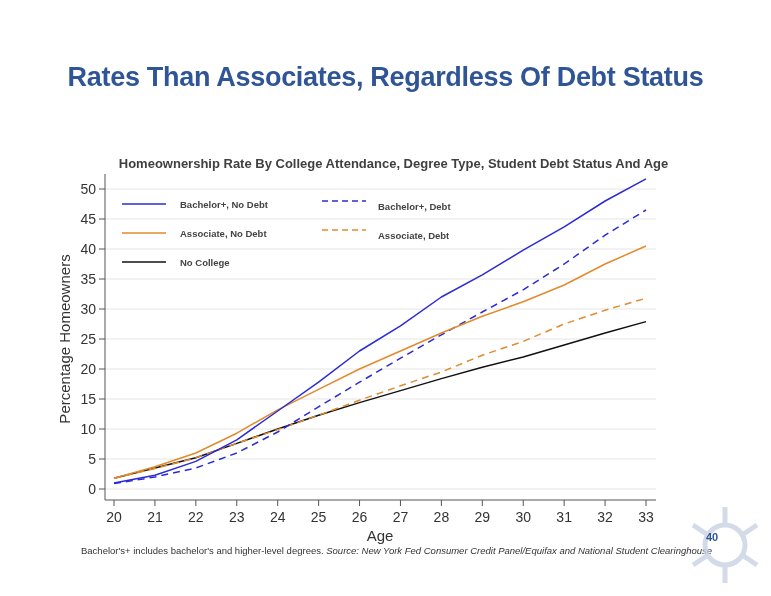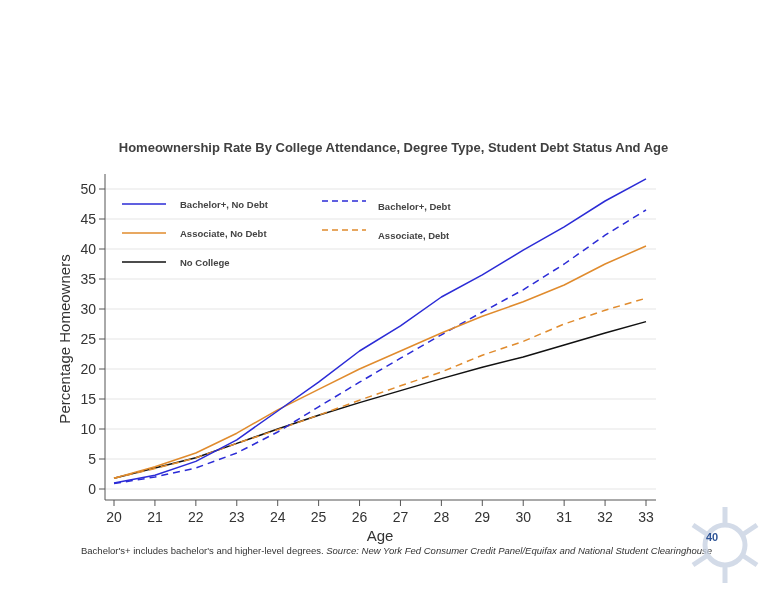--- a/index.html
+++ b/index.html
@@ -4,40 +4,41 @@
   <style>
     html, body { margin: 0; padding: 0; background: #ffffff; }
     body { width: 771px; height: 596px; position: relative; overflow: hidden; font-family: "Liberation Sans", sans-serif; }
     .slide-title {
       position: absolute; left: 0; top: 64px; width: 771px; text-align: center;
       color: #2f5597; font-weight: bold; font-size: 27px; line-height: 27px; letter-spacing: -0.3px;
       font-family: "Liberation Sans", sans-serif;
     }
     .slide-title div { white-space: nowrap; }
     .chart-title {
-      position: absolute; left: 0; top: 140px; width: 771px; text-align: center;
+      position: absolute; left: 0; top: 156px; width: 771px; text-align: center;
       color: #404040; font-weight: bold; font-size: 13px; font-family: "Liberation Sans", sans-serif;
       padding-left: 16px; box-sizing: border-box;
     }
     svg#chart { position: absolute; left: 0; top: 0; }
     .footer-note {
       position: absolute; left: 37px; top: 545px; font-size: 9.5px; color: #333;
       font-family: "Liberation Sans", sans-serif; white-space: nowrap; padding-left: 44px;
     }
     .footer-note i { font-style: italic; }
     .page-number {
       position: absolute; left: 706px; top: 531px; font-size: 11px; font-weight: bold; color: #2f5597;
       font-family: "Liberation Sans", sans-serif;
     }
     .logo { position: absolute; left: 685px; top: 505px; }
   </style>
 </head>
 <body>
 
 <div class="slide-title">
+  <div>Rates Than Associates, Regardless Of Debt Status</div>
 </div>
 
 <div class="chart-title">Homeownership Rate By College Attendance, Degree Type, Student Debt Status And Age</div>
 
 <svg id="chart" width="771" height="596">
   <g id="grid">
       <line x1="105" x2="656" y1="489" y2="489" stroke="#e6e6e6" stroke-width="1.2"></line>
       <line x1="105" x2="656" y1="459" y2="459" stroke="#e6e6e6" stroke-width="1.2"></line>
       <line x1="105" x2="656" y1="429" y2="429" stroke="#e6e6e6" stroke-width="1.2"></line>
       <line x1="105" x2="656" y1="399" y2="399" stroke="#e6e6e6" stroke-width="1.2"></line>

